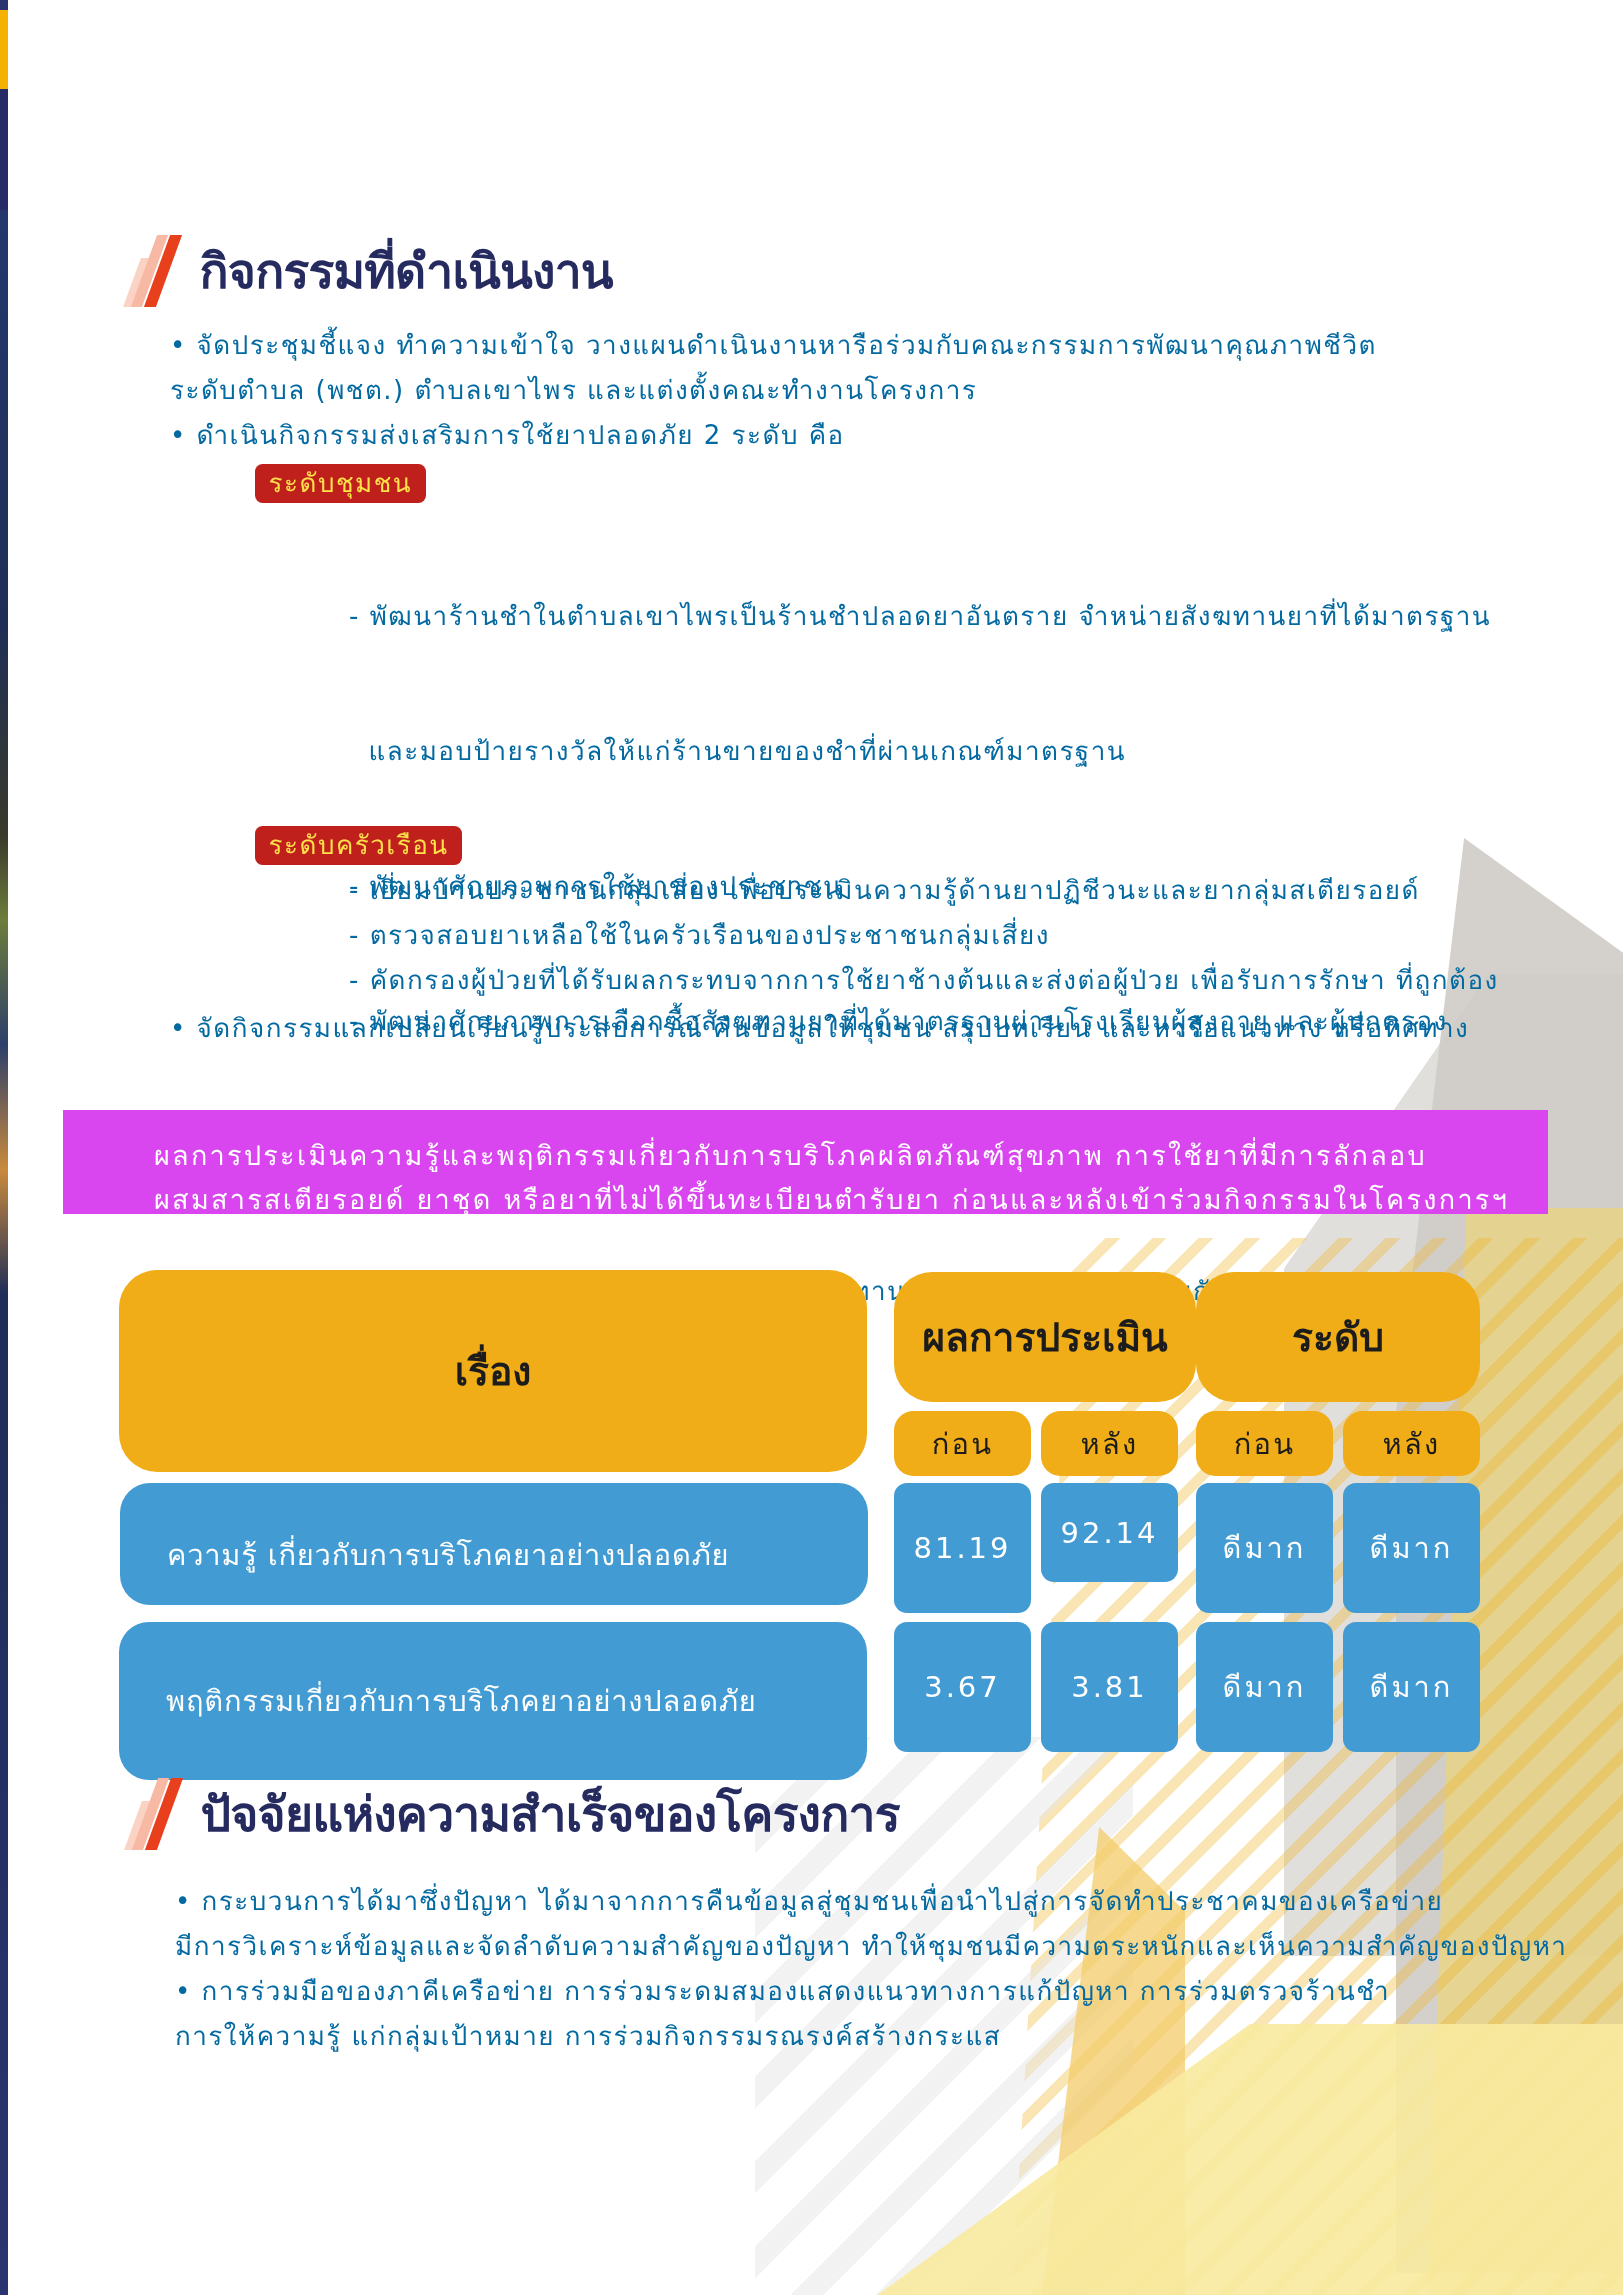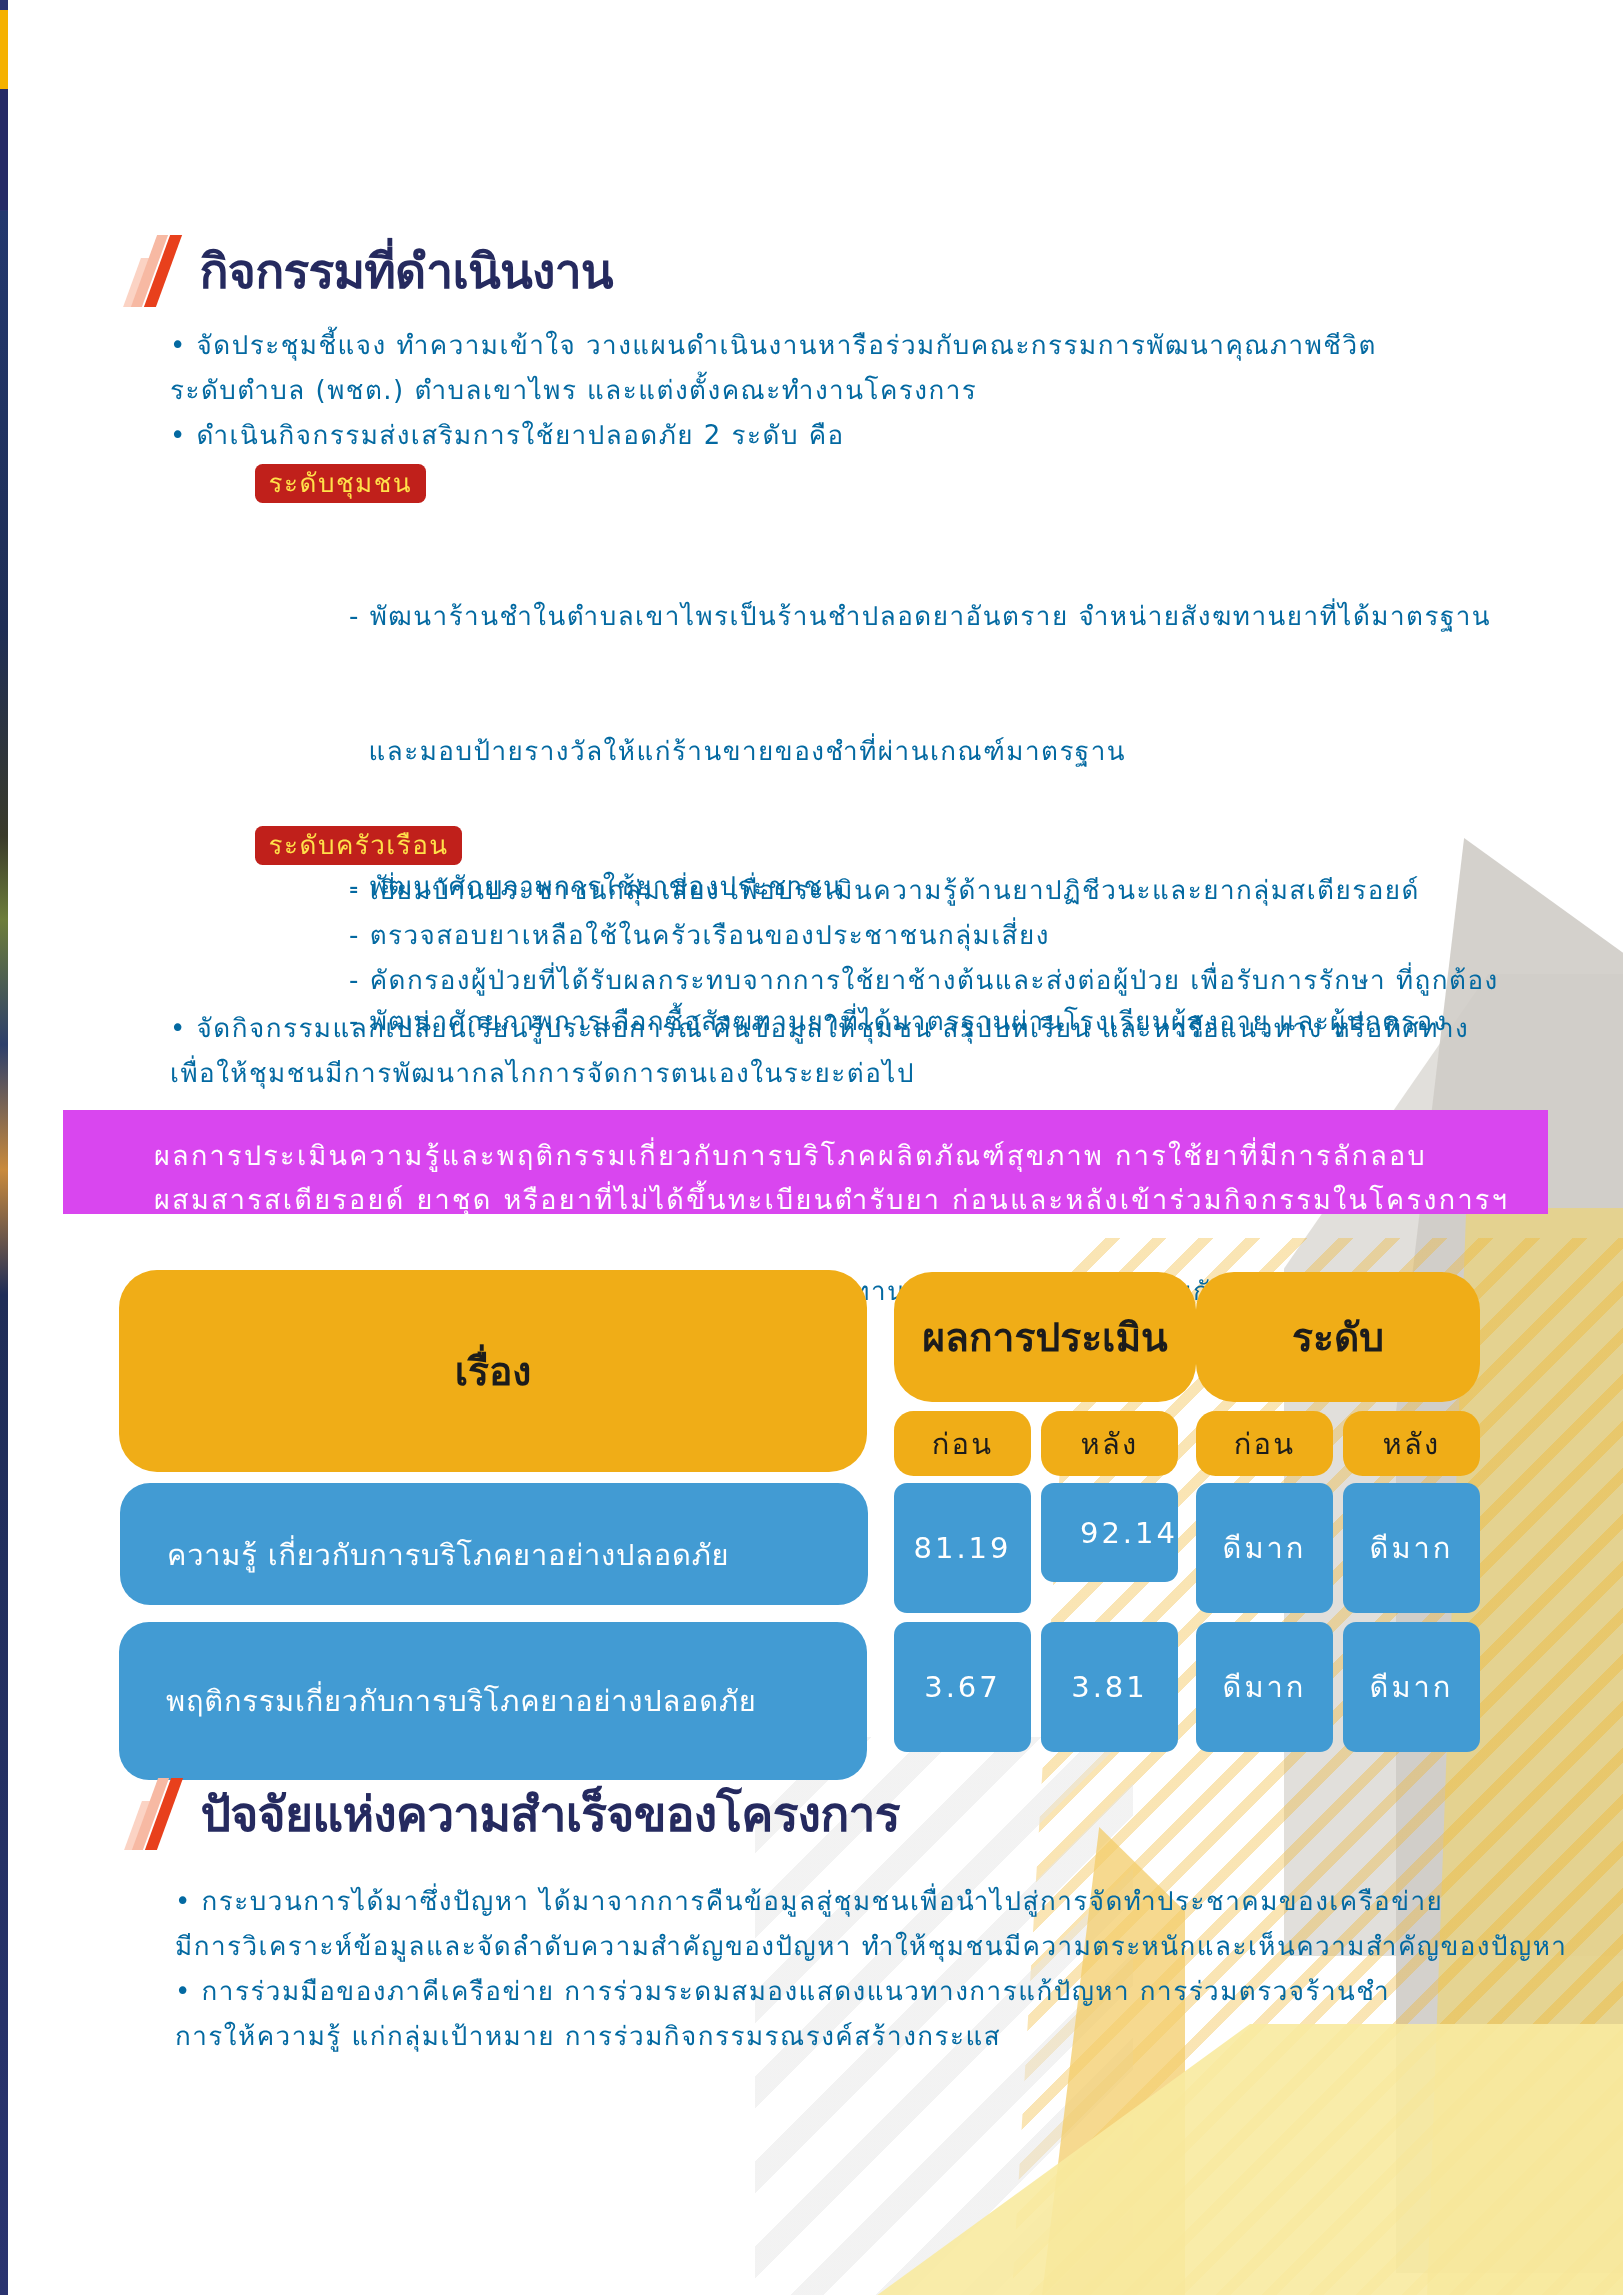--- a/index.html
+++ b/index.html
@@ -109,21 +109,20 @@
 <div class="level-tag" style="left:255px; top:826px;">ระดับครัวเรือน</div>
 
 <div class="para" style="left:349px; top:868px;">
   <div>- เยี่ยมบ้านประชาชนกลุ่มเสี่ยง เพื่อประเมินความรู้ด้านยาปฏิชีวนะและยากลุ่มสเตียรอยด์</div>
   <div>- ตรวจสอบยาเหลือใช้ในครัวเรือนของประชาชนกลุ่มเสี่ยง</div>
   <div>- คัดกรองผู้ป่วยที่ได้รับผลกระทบจากการใช้ยาช้างต้นและส่งต่อผู้ป่วย เพื่อรับการรักษา ที่ถูกต้อง</div>
 </div>
 
 <div class="para" style="left:170px; top:1006px;">
   <div>• จัดกิจกรรมแลกเปลี่ยนเรียนรู้ประสบการณ์ คืนข้อมูลให้ชุมชน สรุปบทเรียน และหารือแนวทาง หรือทิศทาง</div>
-  <div>เพื่อให้ชุมชนมีการพัฒนากลไกการจัดการตนเองในระยะต่อไป</div>
 </div>
 
 <div class="banner">
   <div class="line">ผลการประเมินความรู้และพฤติกรรมเกี่ยวกับการบริโภคผลิตภัณฑ์สุขภาพ การใช้ยาที่มีการลักลอบ</div>
   <div class="line">ผสมสารสเตียรอยด์ ยาชุด หรือยาที่ไม่ได้ขึ้นทะเบียนตำรับยา ก่อนและหลังเข้าร่วมกิจกรรมในโครงการฯ</div>
 </div>
 
 <div>
 
   <div class="cell hdr hdr-big" style="left:119px; top:1270px; width:748px; height:202px;">
@@ -147,21 +146,21 @@
   <div class="cell hdr hdr-sub" style="left:1343px; top:1411px; width:137px; height:65px;">
     <span>หลัง</span>
   </div>
 
   <div class="cell topic" style="left:120px; top:1483px; width:748px; height:122px; align-items:flex-start; padding-top:49px;">
     <span>ความรู้ เกี่ยวกับการบริโภคยาอย่างปลอดภัย</span>
   </div>
   <div class="cell val" style="left:894px; top:1483px; width:137px; height:130px;">
     <span>81.19</span>
   </div>
-  <div class="cell val" style="left:1041px; top:1483px; width:137px; height:99px;justify-content:flex-end;">
+  <div class="cell val" style="left:1041px; top:1483px; width:137px; height:99px;">
     <span>92.14</span>
   </div>
   <div class="cell val" style="left:1196px; top:1483px; width:137px; height:130px;">
     <span>ดีมาก</span>
   </div>
   <div class="cell val" style="left:1343px; top:1483px; width:137px; height:130px;">
     <span>ดีมาก</span>
   </div>
 
   <div class="cell topic" style="left:119px; top:1622px; width:748px; height:158px;">

